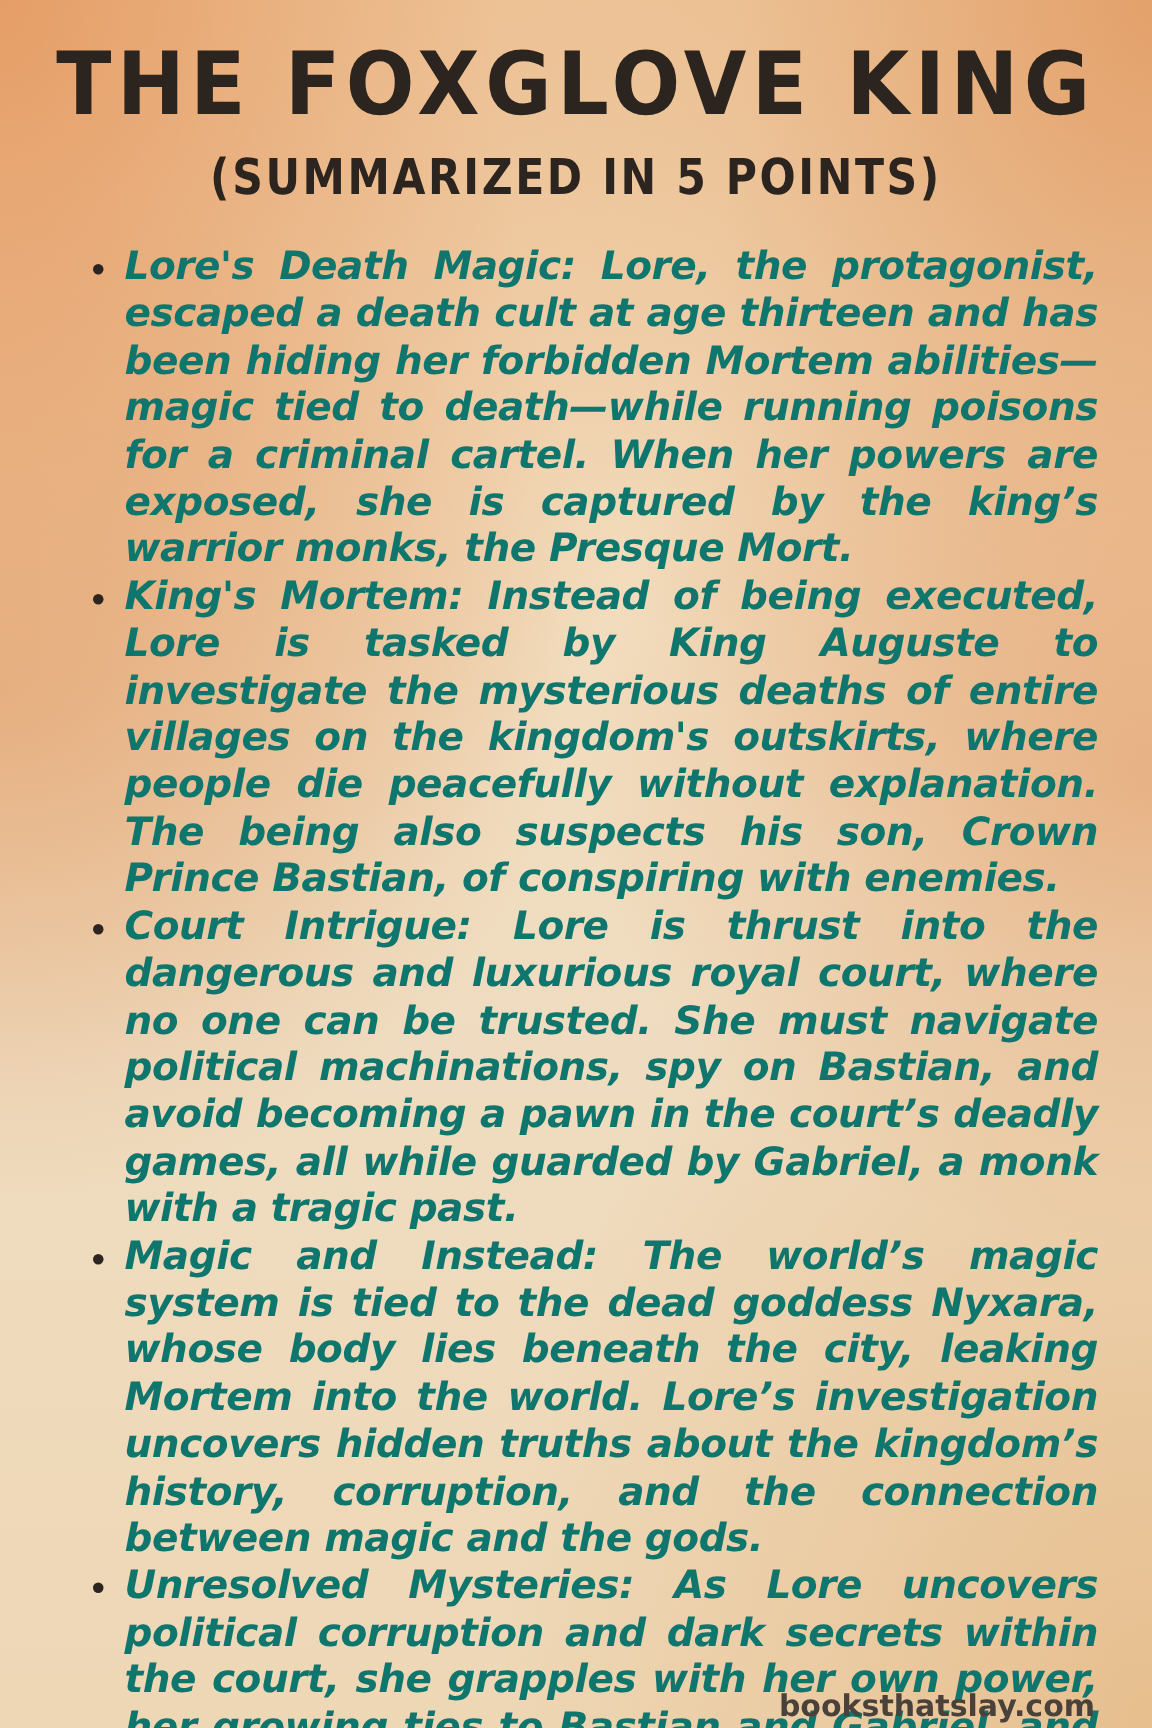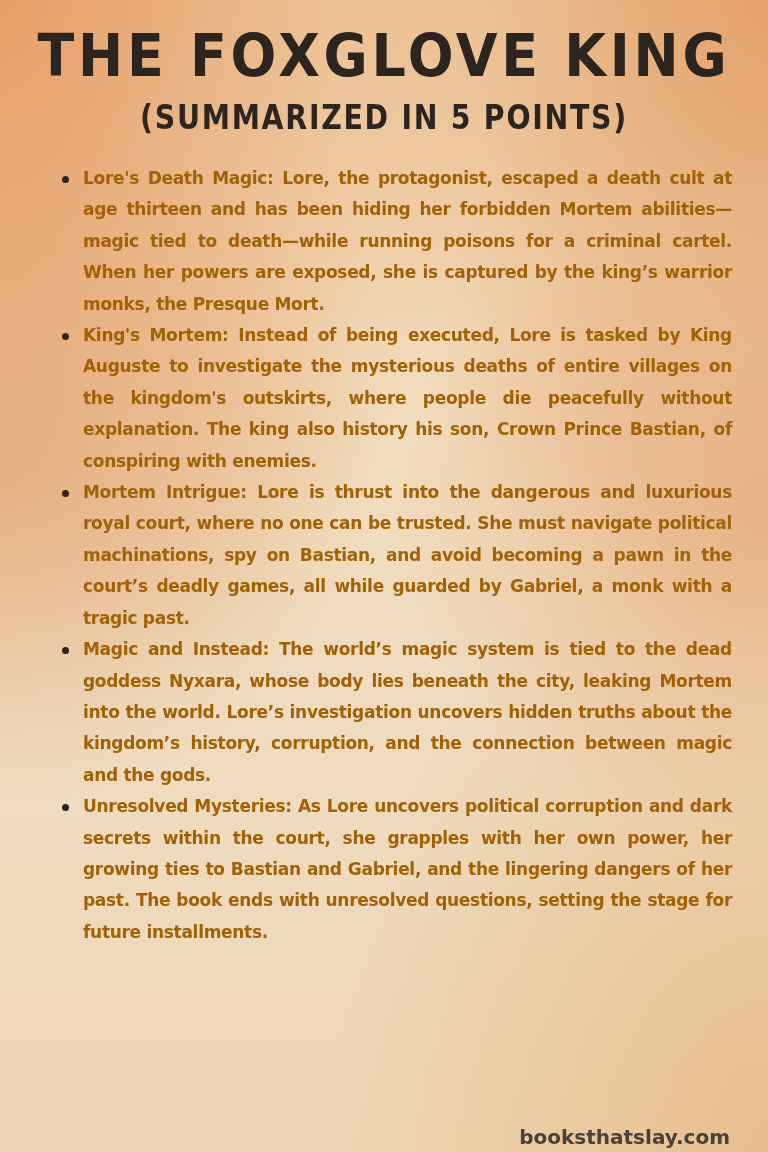--- a/index.html
+++ b/index.html
@@ -35,26 +35,27 @@
       color: #2c241f;
       transform: scaleX(0.86);
     }
     .points {
       position: absolute; left: 60px; width: 672px; top: 163px;
       margin: 0; padding: 0; list-style: none;
     }
     .point {
       position: relative;
       padding-left: 23px;
-      font-size: 17px;
+      font-size: 26px;
       line-height: 31.4px;
       font-weight: bold;
       text-align: justify;
       letter-spacing: -0.3px;
-      color: #a16207;
+      color: #0f766e;
+      font-style: italic;
     }
     .bullet {
       position: absolute; left: 2px; top: 13px;
       width: 7px; height: 7px; border-radius: 50%;
       background: #2b2420;
     }
     .footer {
       position: absolute; right: 38px; top: 1125px;
       font-size: 20px; font-weight: bold; color: #4a413a;
     }
@@ -65,25 +66,25 @@
 <h1 class="title" style="margin:0;">THE FOXGLOVE KING</h1>
 <h2 class="subtitle" style="margin:0;">(SUMMARIZED IN 5 POINTS)</h2>
 
 <ul class="points">
   <li class="point">
     <span class="bullet"></span>
     <span>Lore's Death Magic:</span><span> Lore, the protagonist, escaped a death cult at age thirteen and has been hiding her forbidden Mortem abilities—magic tied to death—while running poisons for a criminal cartel. When her powers are exposed, she is captured by the king’s warrior monks, the Presque Mort.</span>
   </li>
   <li class="point">
     <span class="bullet"></span>
-    <span>King's Mortem:</span><span> Instead of being executed, Lore is tasked by King Auguste to investigate the mysterious deaths of entire villages on the kingdom's outskirts, where people die peacefully without explanation. The king also history his son, Crown Prince Bastian, of conspiring with enemies.</span>
+    <span>King's Mortem:</span><span> Instead of being executed, Lore is tasked by King Auguste to investigate the mysterious deaths of entire villages on the kingdom's outskirts, where people die peacefully without explanation. The being also suspects his son, Crown Prince Bastian, of conspiring with enemies.</span>
   </li>
   <li class="point">
     <span class="bullet"></span>
-    <span>Mortem Intrigue:</span><span> Lore is thrust into the dangerous and luxurious royal court, where no one can be trusted. She must navigate political machinations, spy on Bastian, and avoid becoming a pawn in the court’s deadly games, all while guarded by Gabriel, a monk with a tragic past.</span>
+    <span>Court Intrigue:</span><span> Lore is thrust into the dangerous and luxurious royal court, where no one can be trusted. She must navigate political machinations, spy on Bastian, and avoid becoming a pawn in the court’s deadly games, all while guarded by Gabriel, a monk with a tragic past.</span>
   </li>
   <li class="point">
     <span class="bullet"></span>
     <span>Magic and Instead:</span><span> The world’s magic system is tied to the dead goddess Nyxara, whose body lies beneath the city, leaking Mortem into the world. Lore’s investigation uncovers hidden truths about the kingdom’s history, corruption, and the connection between magic and the gods.</span>
   </li>
   <li class="point">
     <span class="bullet"></span>
     <span>Unresolved Mysteries:</span><span> As Lore uncovers political corruption and dark secrets within the court, she grapples with her own power, her growing ties to Bastian and Gabriel, and the lingering dangers of her past. The book ends with unresolved questions, setting the stage for future installments.</span>
   </li>
 </ul>

